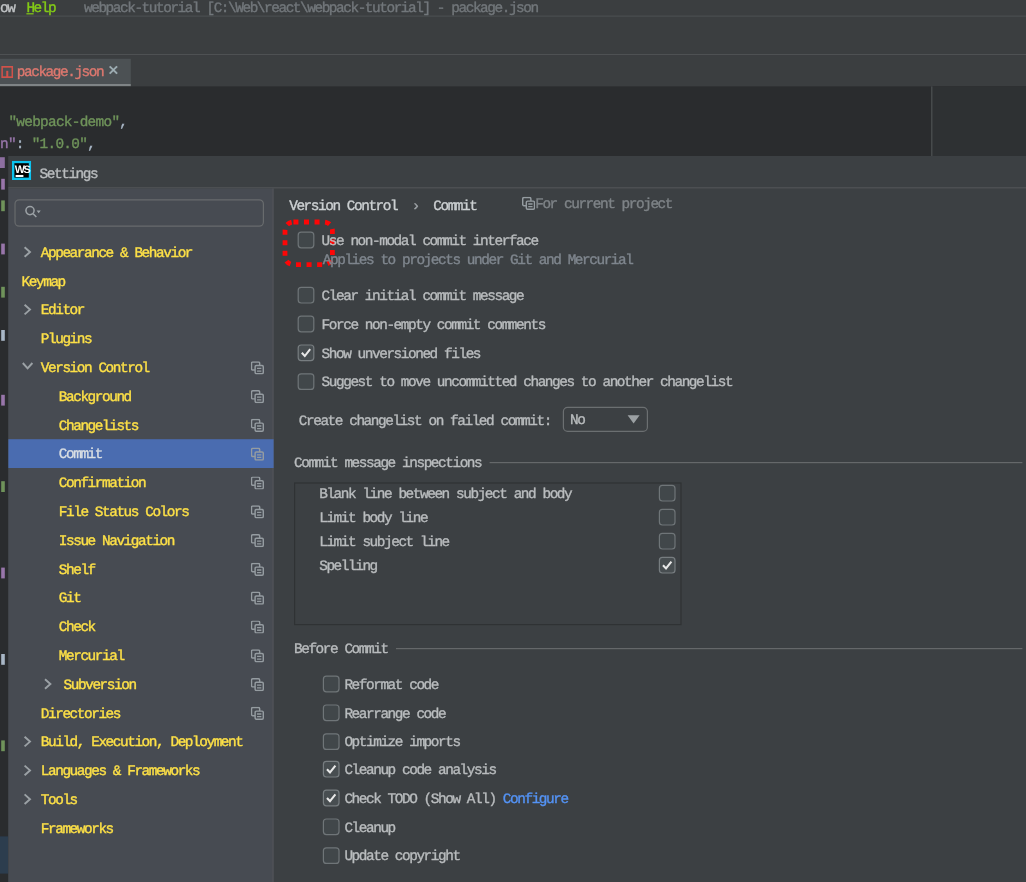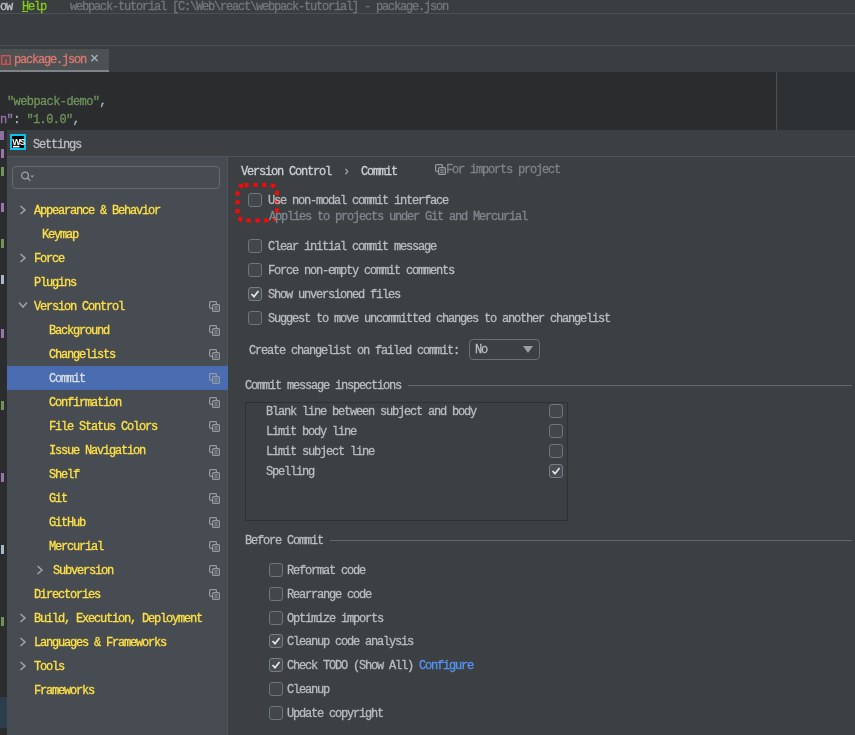--- a/index.html
+++ b/index.html
@@ -64,42 +64,42 @@
     <line x1="7.6" y1="8.1" x2="10.3" y2="10.8" stroke="#9ba1a5" stroke-width="1.3"></line>
     <path d="M10.5 5.5 L14 5.5 L12.2 7.8 Z" fill="#9ba1a5"></path>
   </svg>
 
 <div id="treerows"></div>
 
 <div class="a" style="left:7px;top:366px;width:221px;height:24px;background:#4a6cb0"></div>
 <div class="a" style="left:49px;top:372px;color:#d9dee3">Commit</div>
 
 <div class="a tree" style="left:34px;top:204px">Appearance &amp; Behavior</div>
-<div class="a tree" style="left:42px;top:228px">Keymap</div>
-<div class="a tree" style="left:34px;top:252px">Force</div>
+<div class="a tree" style="left:18px;top:228px">Keymap</div>
+<div class="a tree" style="left:34px;top:252px">Editor</div>
 <div class="a tree" style="left:34px;top:276px">Plugins</div>
 <div class="a tree" style="left:34px;top:300px">Version Control</div>
 <div class="a tree" style="left:49px;top:324px">Background</div>
 <div class="a tree" style="left:49px;top:348px">Changelists</div>
 <div class="a tree" style="left:49px;top:396px">Confirmation</div>
 <div class="a tree" style="left:49px;top:420px">File Status Colors</div>
 <div class="a tree" style="left:49px;top:444px">Issue Navigation</div>
 <div class="a tree" style="left:49px;top:468px">Shelf</div>
 <div class="a tree" style="left:49px;top:492px">Git</div>
-<div class="a tree" style="left:49px;top:516px">GitHub</div>
+<div class="a tree" style="left:49px;top:516px">Check</div>
 <div class="a tree" style="left:49px;top:540px">Mercurial</div>
 <div class="a tree" style="left:53px;top:564px">Subversion</div>
 <div class="a tree" style="left:34px;top:588px">Directories</div>
 <div class="a tree" style="left:34px;top:612px">Build, Execution, Deployment</div>
 <div class="a tree" style="left:34px;top:636px">Languages &amp; Frameworks</div>
 <div class="a tree" style="left:34px;top:660px">Tools</div>
 <div class="a tree" style="left:34px;top:684px">Frameworks</div>
 
 <div class="a" style="left:241px;top:165px;font-weight:normal;color:#ccd0d2">Version Control  <span style="color:#9fa4a8">›</span>  Commit</div>
-<div class="a" style="left:446px;top:163px;color:#7e8387">For imports project</div>
+<div class="a" style="left:446px;top:163px;color:#7e8387">For current project</div>
 
 <svg class="ic" style="left:233px;top:180px" width="50" height="46" viewBox="0 0 50 46">
     <rect x="4.5" y="5" width="39.5" height="35.5" rx="7" fill="none" stroke="#fe0606" stroke-width="4" stroke-dasharray="4.2,4.6"></rect>
   </svg>
 
 <div class="a" style="left:268px;top:194px">Use non-modal commit interface</div>
 <div class="a" style="left:269px;top:210px;color:#7f868e">Applies to projects under Git and Mercurial</div>
 <div class="a" style="left:268px;top:240px">Clear initial commit message</div>
 <div class="a" style="left:268px;top:264px">Force non-empty commit comments</div>
 <div class="a" style="left:268px;top:288px">Show unversioned files</div>

